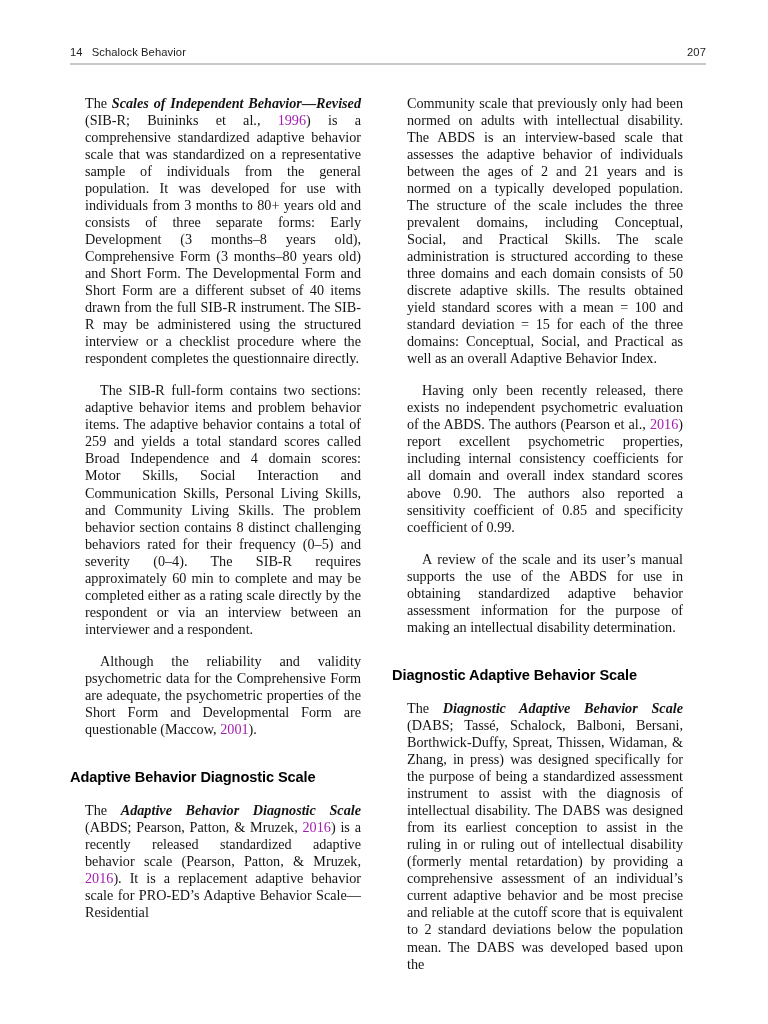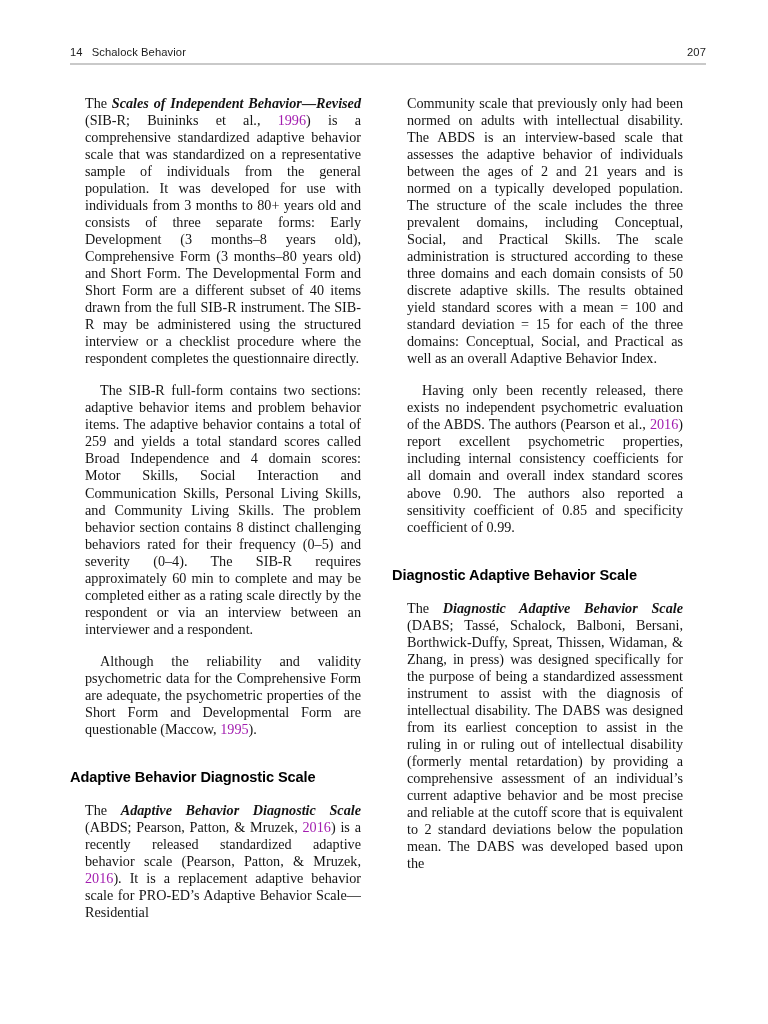--- a/index.html
+++ b/index.html
@@ -114,34 +114,35 @@
 
   <div class="columns">
 
     <div class="col">
 
 
       <p class="body-text flush"><span>The </span><span class="it">Scales of Independent Behavior—Revised</span><span> (SIB-R; Buininks et al., </span><span class="cite">1996</span><span>) is a comprehensive standardized adaptive behavior scale that was standardized on a representative sample of individuals from the general population. It was developed for use with individuals from 3 months to 80+ years old and consists of three separate forms: Early Development (3 months–8 years old), Comprehensive Form (3 months–80 years old) and Short Form. The Developmental Form and Short Form are a different subset of 40 items drawn from the full SIB-R instrument. The SIB-R may be administered using the structured interview or a checklist procedure where the respondent completes the questionnaire directly.</span></p>
 
       <p class="body-text indent">The SIB-R full-form contains two sections: adaptive behavior items and problem behavior items. The adaptive behavior contains a total of 259 and yields a total standard scores called Broad Independence and 4 domain scores: Motor Skills, Social Interaction and Communication Skills, Personal Living Skills, and Community Living Skills. The problem behavior section contains 8 distinct challenging behaviors rated for their frequency (0–5) and severity (0–4). The SIB-R requires approximately 60 min to complete and may be completed either as a rating scale directly by the respondent or via an interview between an interviewer and a respondent.</p>
 
-      <p class="body-text indent"><span>Although the reliability and validity psychometric data for the Comprehensive Form are adequate, the psychometric properties of the Short Form and Developmental Form are questionable (Maccow, </span><span class="cite">1995</span><span>).</span></p>
+      <p class="body-text indent"><span>Although the reliability and validity psychometric data for the Comprehensive Form are adequate, the psychometric properties of the Short Form and Developmental Form are questionable (Maccow, </span><span class="cite">2001</span><span>).</span></p>
 
       <h2 class="section-head spaced-above">Adaptive Behavior Diagnostic Scale</h2>
 
       <p class="body-text flush"><span>The </span><span class="it">Adaptive Behavior Diagnostic Scale</span><span> (ABDS; Pearson, Patton, &amp; Mruzek, </span><span class="cite">2016</span><span>) is a recently released standardized adaptive behavior scale (Pearson, Patton, &amp; Mruzek, </span><span class="cite">2016</span><span>). It is a replacement adaptive behavior scale for PRO-ED’s Adaptive Behavior Scale—Residential</span></p>
 
     </div>
 
     <div class="col">
 
       <p class="body-text flush">Community scale that previously only had been normed on adults with intellectual disability. The ABDS is an interview-based scale that assesses the adaptive behavior of individuals between the ages of 2 and 21 years and is normed on a typically developed population. The structure of the scale includes the three prevalent domains, including Conceptual, Social, and Practical Skills. The scale administration is structured according to these three domains and each domain consists of 50 discrete adaptive skills. The results obtained yield standard scores with a mean = 100 and standard deviation = 15 for each of the three domains: Conceptual, Social, and Practical as well as an overall Adaptive Behavior Index.</p>
 
       <p class="body-text indent"><span>Having only been recently released, there exists no independent psychometric evaluation of the ABDS. The authors (Pearson et al., </span><span class="cite">2016</span><span>) report excellent psychometric properties, including internal consistency coefficients for all domain and overall index standard scores above 0.90. The authors also reported a sensitivity coefficient of 0.85 and specificity coefficient of 0.99.</span></p>
 
+      <p class="body-text indent">A review of the scale and its user’s manual supports the use of the ABDS for use in obtaining standardized adaptive behavior assessment information for the purpose of making an intellectual disability determination.</p>
 
       <h2 class="section-head spaced-above">Diagnostic Adaptive Behavior Scale</h2>
 
       <p class="body-text flush"><span>The </span><span class="it">Diagnostic Adaptive Behavior Scale</span><span> (DABS; Tassé, Schalock, Balboni, Bersani, Borthwick-Duffy, Spreat, Thissen, Widaman, &amp; Zhang, in press) was designed specifically for the purpose of being a standardized assessment instrument to assist with the diagnosis of intellectual disability. The DABS was designed from its earliest conception to assist in the ruling in or ruling out of intellectual disability (formerly mental retardation) by providing a comprehensive assessment of an individual’s current adaptive behavior and be most precise and reliable at the cutoff score that is equivalent to 2 standard deviations below the population mean. The DABS was developed based upon the</span></p>
 
     </div>
   </div>
 </div>
 
 </body></html>

